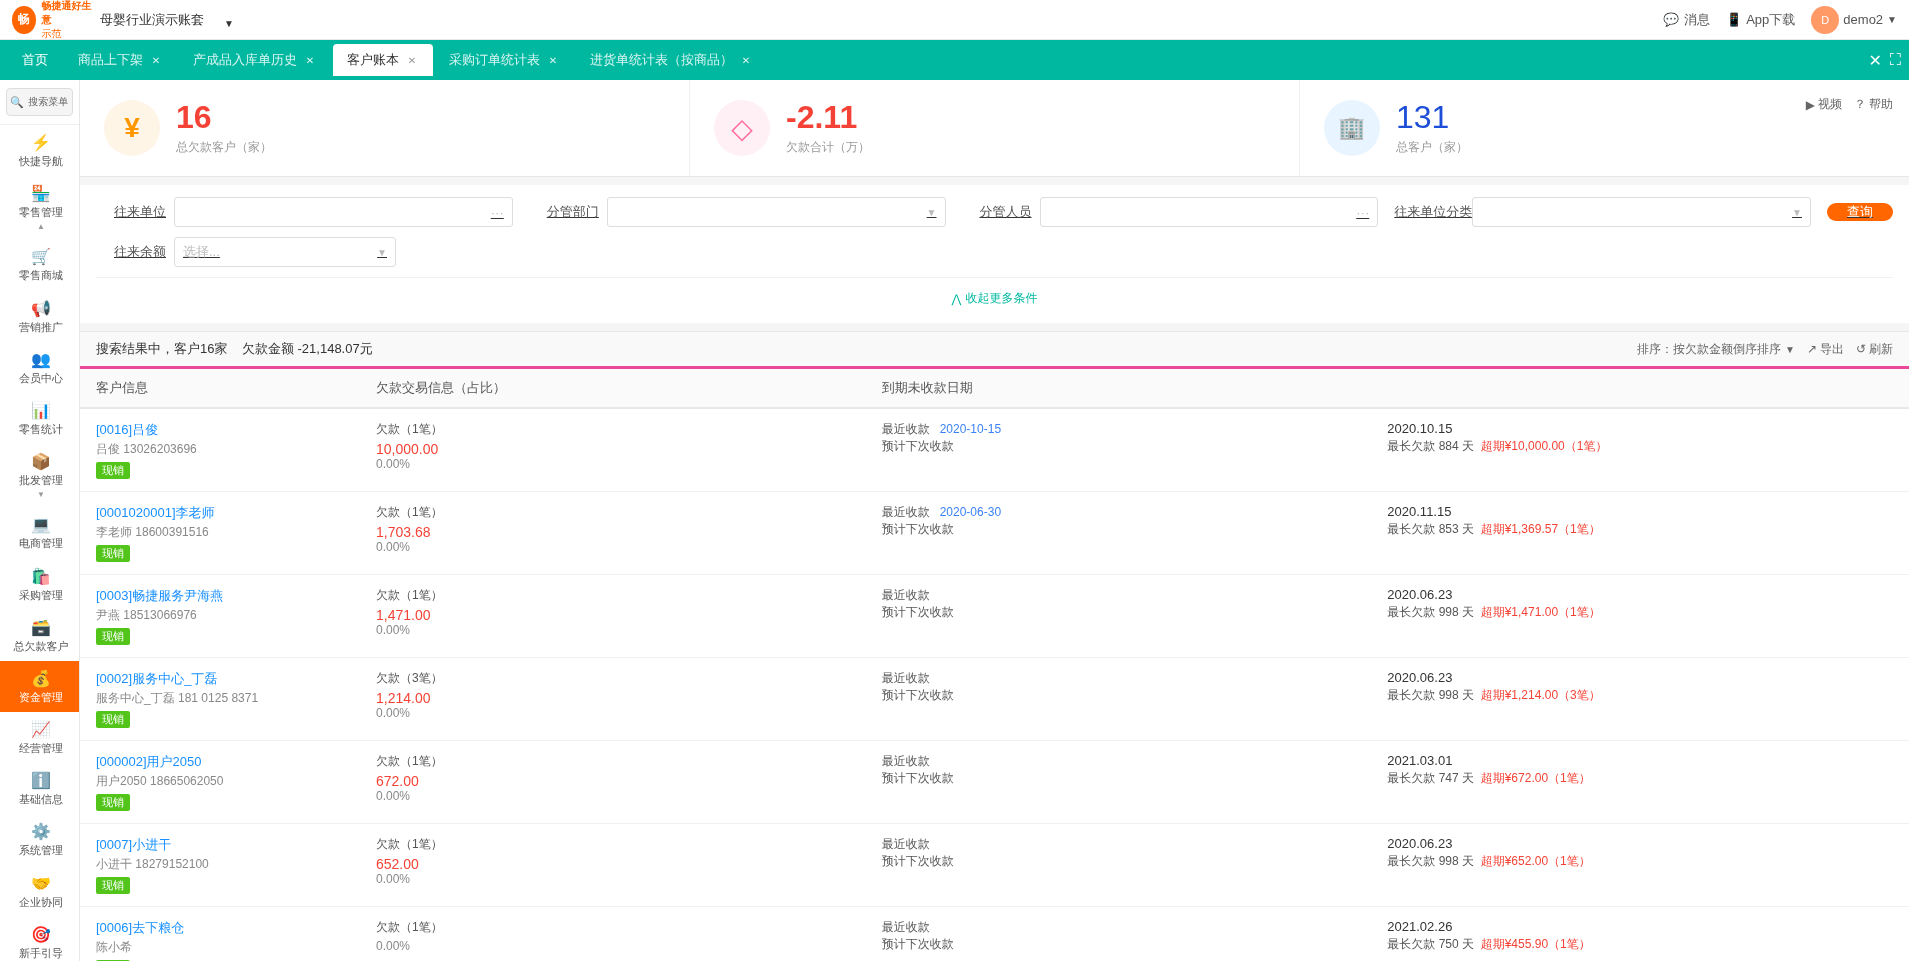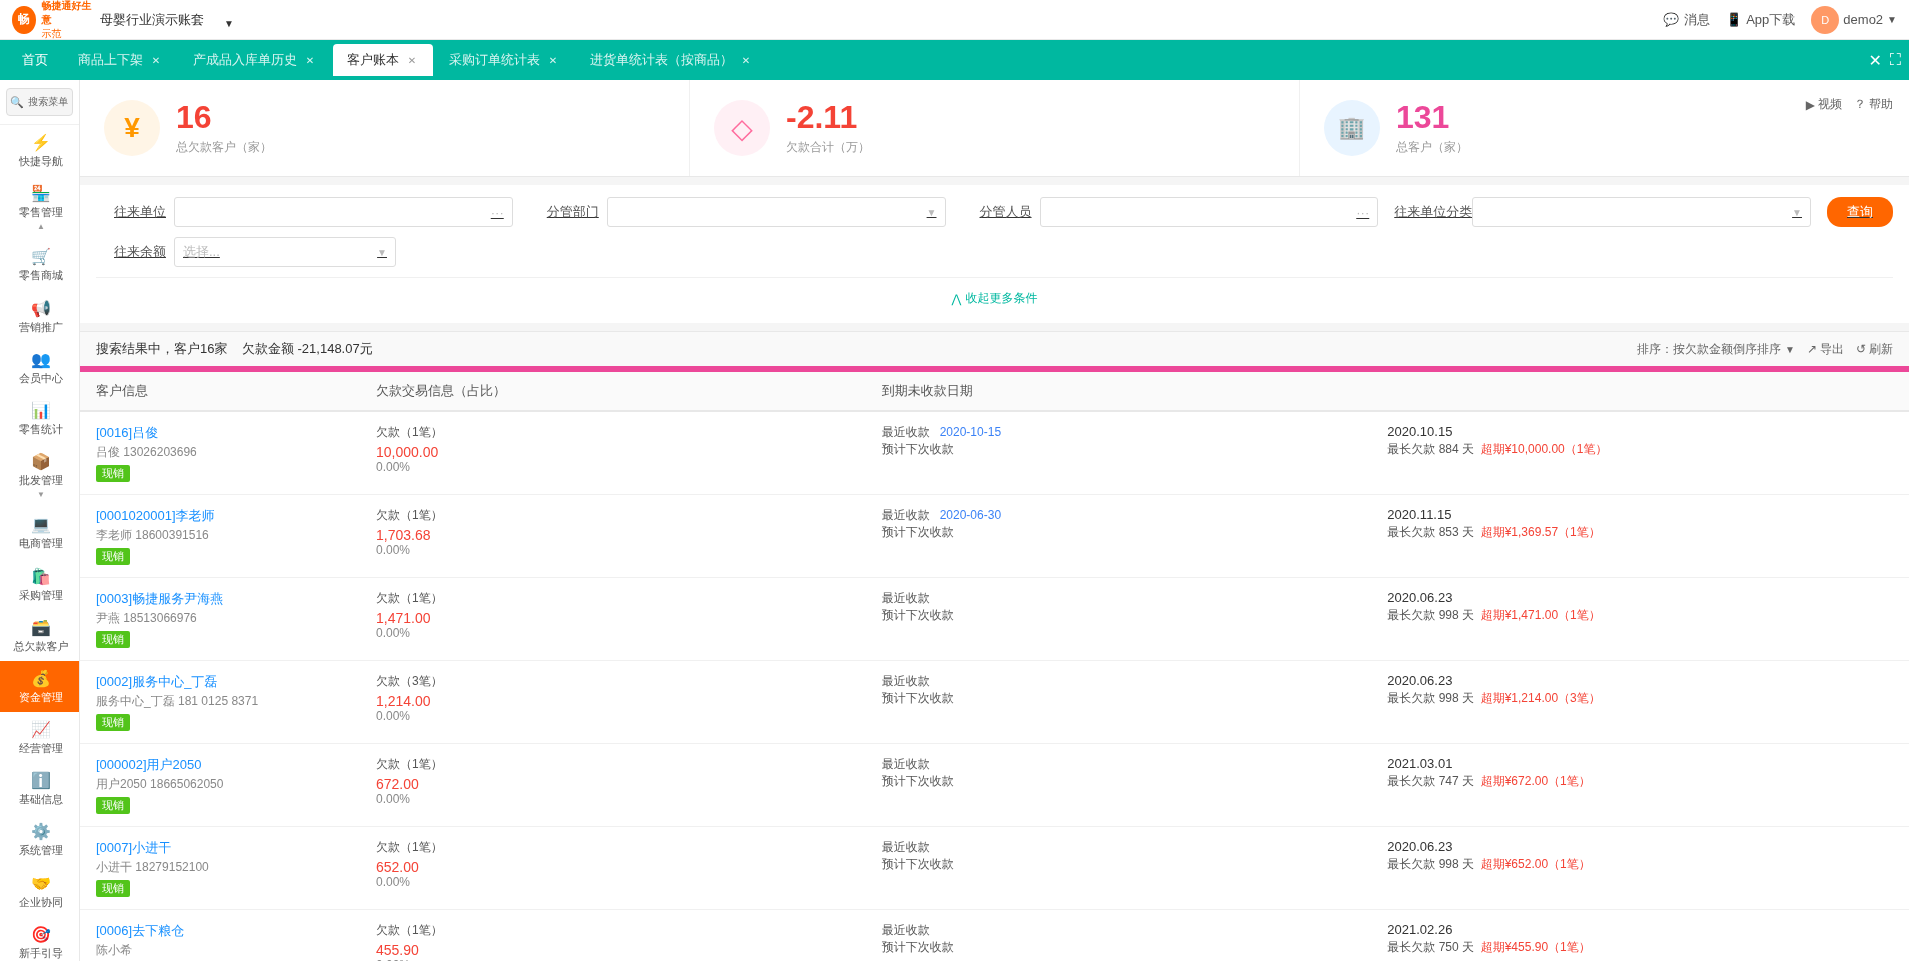--- a/index.html
+++ b/index.html
@@ -46,40 +46,40 @@
     .stat-card { flex: 1; padding: 20px 24px; display: flex; align-items: center; gap: 16px; border-right: 1px solid #f0f0f0; position: relative; }
     .stat-card:last-child { border-right: none; }
     .stat-icon { width: 56px; height: 56px; border-radius: 50%; display: flex; align-items: center; justify-content: center; font-size: 24px; }
     .stat-icon.orange { background: #fff5e6; color: #ff9800; }
     .stat-icon.pink { background: #fff0f5; color: #ff6b9d; }
     .stat-icon.blue { background: #e8f4ff; color: #4da6ff; }
     .stat-info { display: flex; flex-direction: column; }
     .stat-num { font-size: 32px; font-weight: bold; line-height: 1; }
     .stat-num.red { color: #f44336; }
     .stat-num.negative { color: #f44336; }
-    .stat-num.black { color: #ec4899; font-weight: 700; }
+    .stat-num.black { color: #1d4ed8; font-weight: 400; }
     .stat-label { font-size: 12px; color: #999; margin-top: 6px; }
     .stat-top-right { position: absolute; top: 16px; right: 16px; display: flex; gap: 12px; }
     .stat-action { font-size: 12px; color: #666; cursor: pointer; display: flex; align-items: center; gap: 3px; }
 
     
     .filter-area { background: #fff; padding: 12px 16px; margin-bottom: 8px; }
     .filter-row { display: flex; align-items: center; gap: 16px; margin-bottom: 10px; text-decoration: underline; }
     .filter-item { display: flex; align-items: center; gap: 8px; flex: 1; }
     .filter-label { font-size: 13px; color: #555; white-space: nowrap; width: 70px; text-align: right; }
     .filter-input { flex: 1; height: 30px; border: 1px solid #ddd; border-radius: 3px; padding: 0 8px; font-size: 13px; display: flex; align-items: center; justify-content: space-between; cursor: pointer; color: #999; }
     .filter-input.has-dots { justify-content: flex-end; }
     .filter-input .dots { color: #bbb; }
     .filter-select { flex: 1; height: 30px; border: 1px solid #ddd; border-radius: 3px; padding: 0 8px; display: flex; align-items: center; justify-content: space-between; cursor: pointer; }
     .filter-select .placeholder { color: #bbb; font-size: 13px; }
-    .btn-query { height: 30px; padding: 0 20px; background: #ff6600; color: #fff; border: none; border-radius: 14px; cursor: pointer; font-size: 13px; }
+    .btn-query { height: 18px; padding: 0 20px; background: #ff6600; color: #fff; border: none; border-radius: 14px; cursor: pointer; font-size: 13px; }
     .collapse-btn { display: flex; align-items: center; justify-content: center; gap: 4px; color: #00b8a0; font-size: 12px; cursor: pointer; padding: 4px; }
 
     
-    .results-bar { background: #f9f9f9; padding: 8px 16px; display: flex; align-items: center; justify-content: space-between; border-bottom: 6px solid #ec4899; border-top: 1px solid #e8e8e8; }
+    .results-bar { background: #f9f9f9; padding: 8px 16px; display: flex; align-items: center; justify-content: space-between; border-bottom: 3px solid #ec4899; border-top: 1px solid #e8e8e8; }
     .results-info { font-size: 13px; color: #555; }
     .results-info span { color: #333; font-weight: 500; }
     .results-actions { display: flex; align-items: center; gap: 12px; font-size: 12px; color: #666; }
     .results-actions .sort-selector { display: flex; align-items: center; gap: 4px; cursor: pointer; }
     .action-btn { display: flex; align-items: center; gap: 3px; cursor: pointer; color: #666; }
 
     
     .data-table { background: #fff; width: 100%; }
     .table-header { display: grid; grid-template-columns: 280px 1fr 1fr 1fr; background: #fafafa; border-bottom: 2px solid #e8e8e8; padding: 10px 16px; }
     .th { font-size: 13px; color: #555; font-weight: 500; }
@@ -482,21 +482,20 @@
         </div>
 
         <div class="table-row">
           <div class="cell">
             <div><a class="customer-name">[0006]去下粮仓</a></div>
             <div class="customer-sub">陈小希</div>
             <span class="tag green">现销</span>
           </div>
           <div class="cell">
             <div class="debt-info">欠款（1笔）</div>
-            <div class="debt-amount">455.90</div>
             <div class="debt-pct">0.00%</div>
           </div>
           <div class="cell">
             <div class="recovery-info">最近收款</div>
             <div class="recovery-info">预计下次收款</div>
           </div>
           <div class="cell">
             <div class="overdue-date">2021.02.26</div>
             <div class="overdue-days">最长欠款 750 天 &nbsp;<span class="overdue-amount">超期¥455.90（1笔）</span></div>
           </div>

